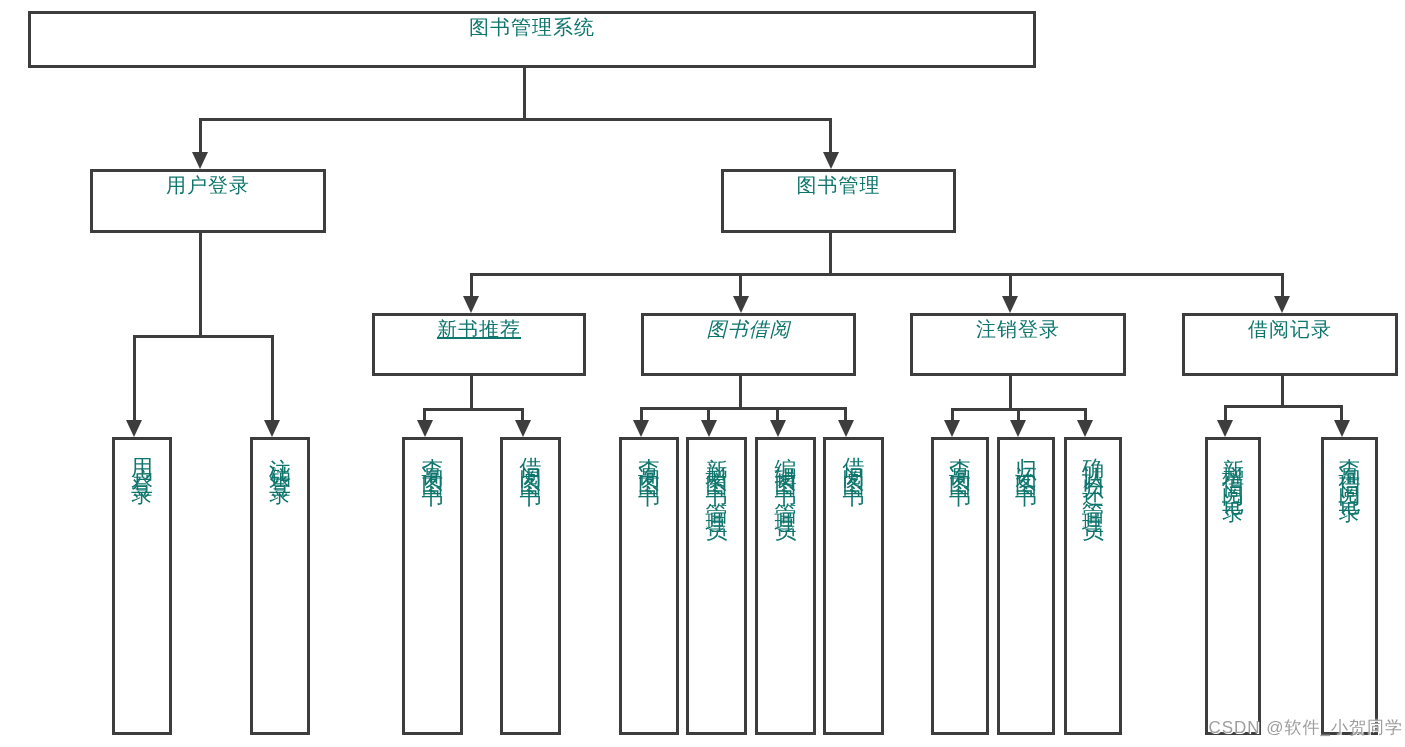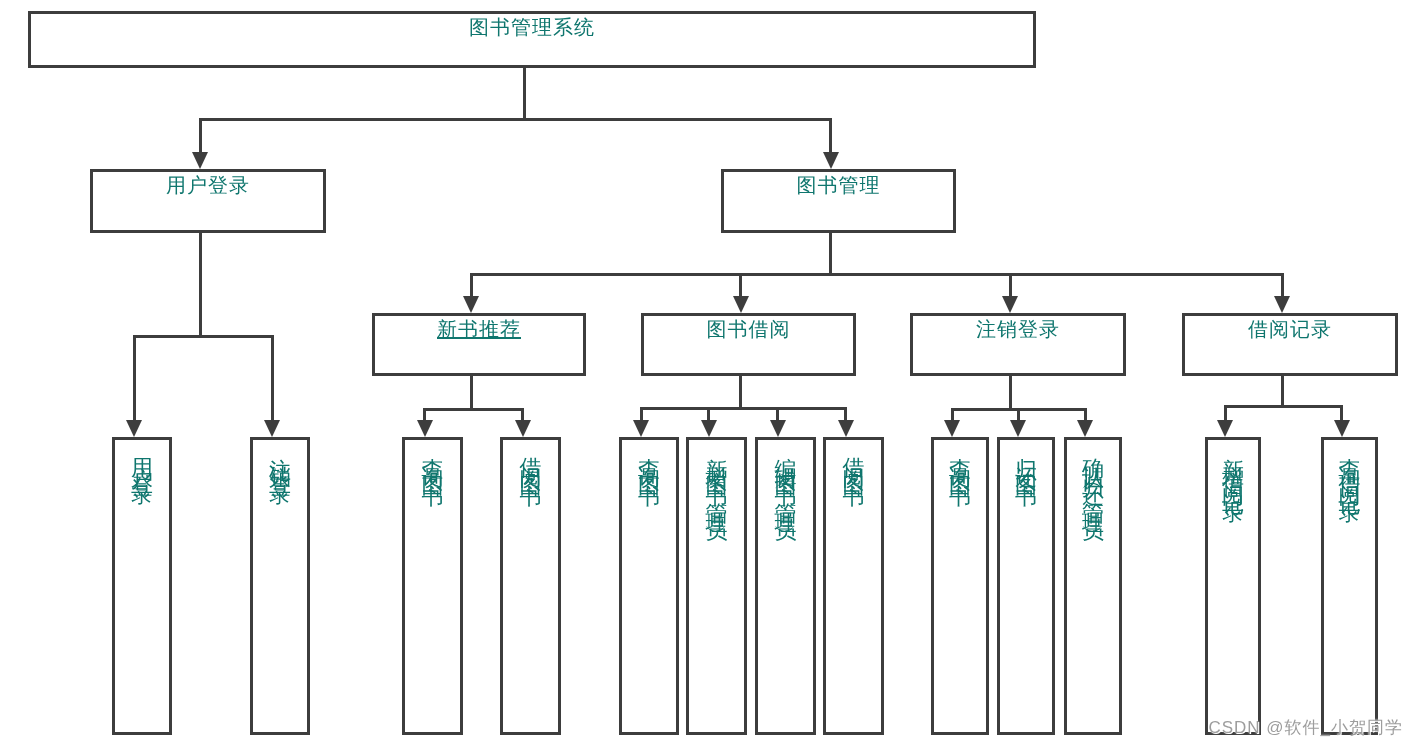--- a/index.html
+++ b/index.html
@@ -62,21 +62,21 @@
     </div>
     <div class="node horiz" style="left: 82px; top: 169px; width: 236px; height: 64px;">
       <span class="label">用户登录</span>
     </div>
     <div class="node horiz" style="left: 713px; top: 169px; width: 235px; height: 64px;">
       <span class="label">图书管理</span>
     </div>
     <div class="node horiz" style="left: 364px; top: 313px; width: 214px; height: 63px; text-decoration: underline;">
       <span class="label">新书推荐</span>
     </div>
-    <div class="node horiz" style="left: 633px; top: 313px; width: 215px; height: 63px;">
+    <div class="node horiz" style="left: 633px; top: 313px; width: 215px; height: 63px; font-style: italic;">
       <span class="label">图书借阅</span>
     </div>
     <div class="node horiz" style="left: 902px; top: 313px; width: 216px; height: 63px;">
       <span class="label">注销登录</span>
     </div>
     <div class="node horiz" style="left: 1174px; top: 313px; width: 216px; height: 63px;">
       <span class="label">借阅记录</span>
     </div>
     <div class="node vert" style="left: 104px; top: 437px; width: 60px; height: 298px;">
       <span class="label">用户登录</span>

